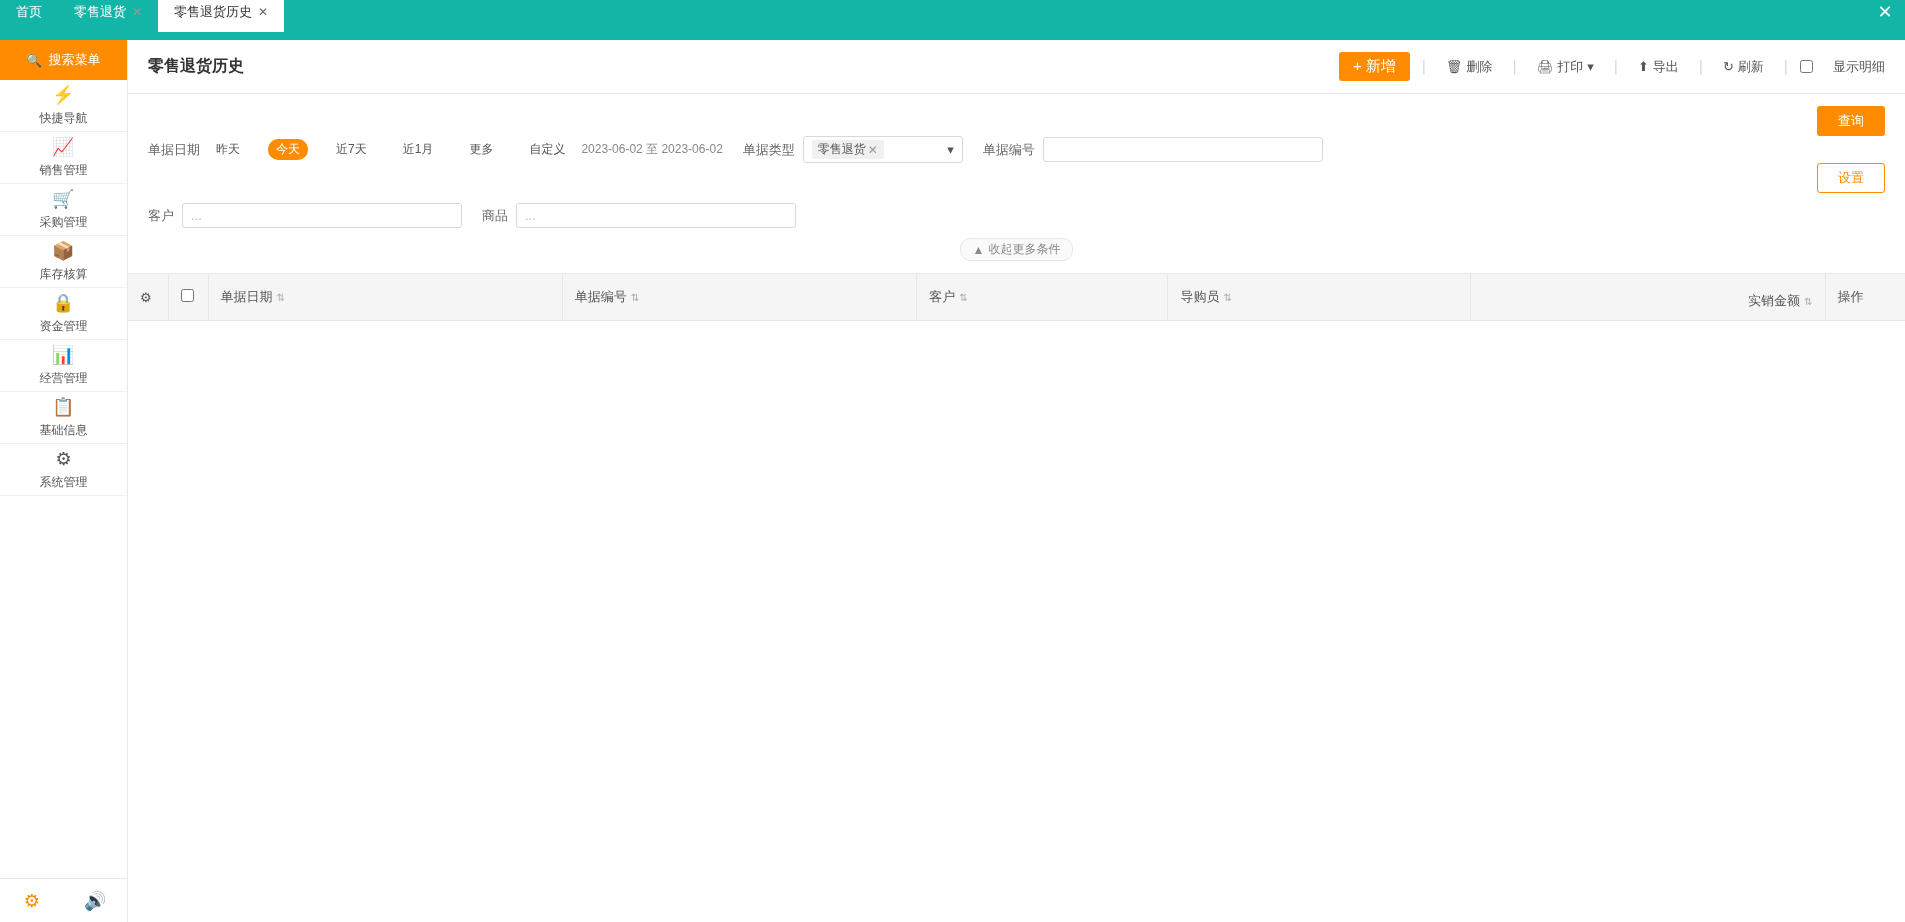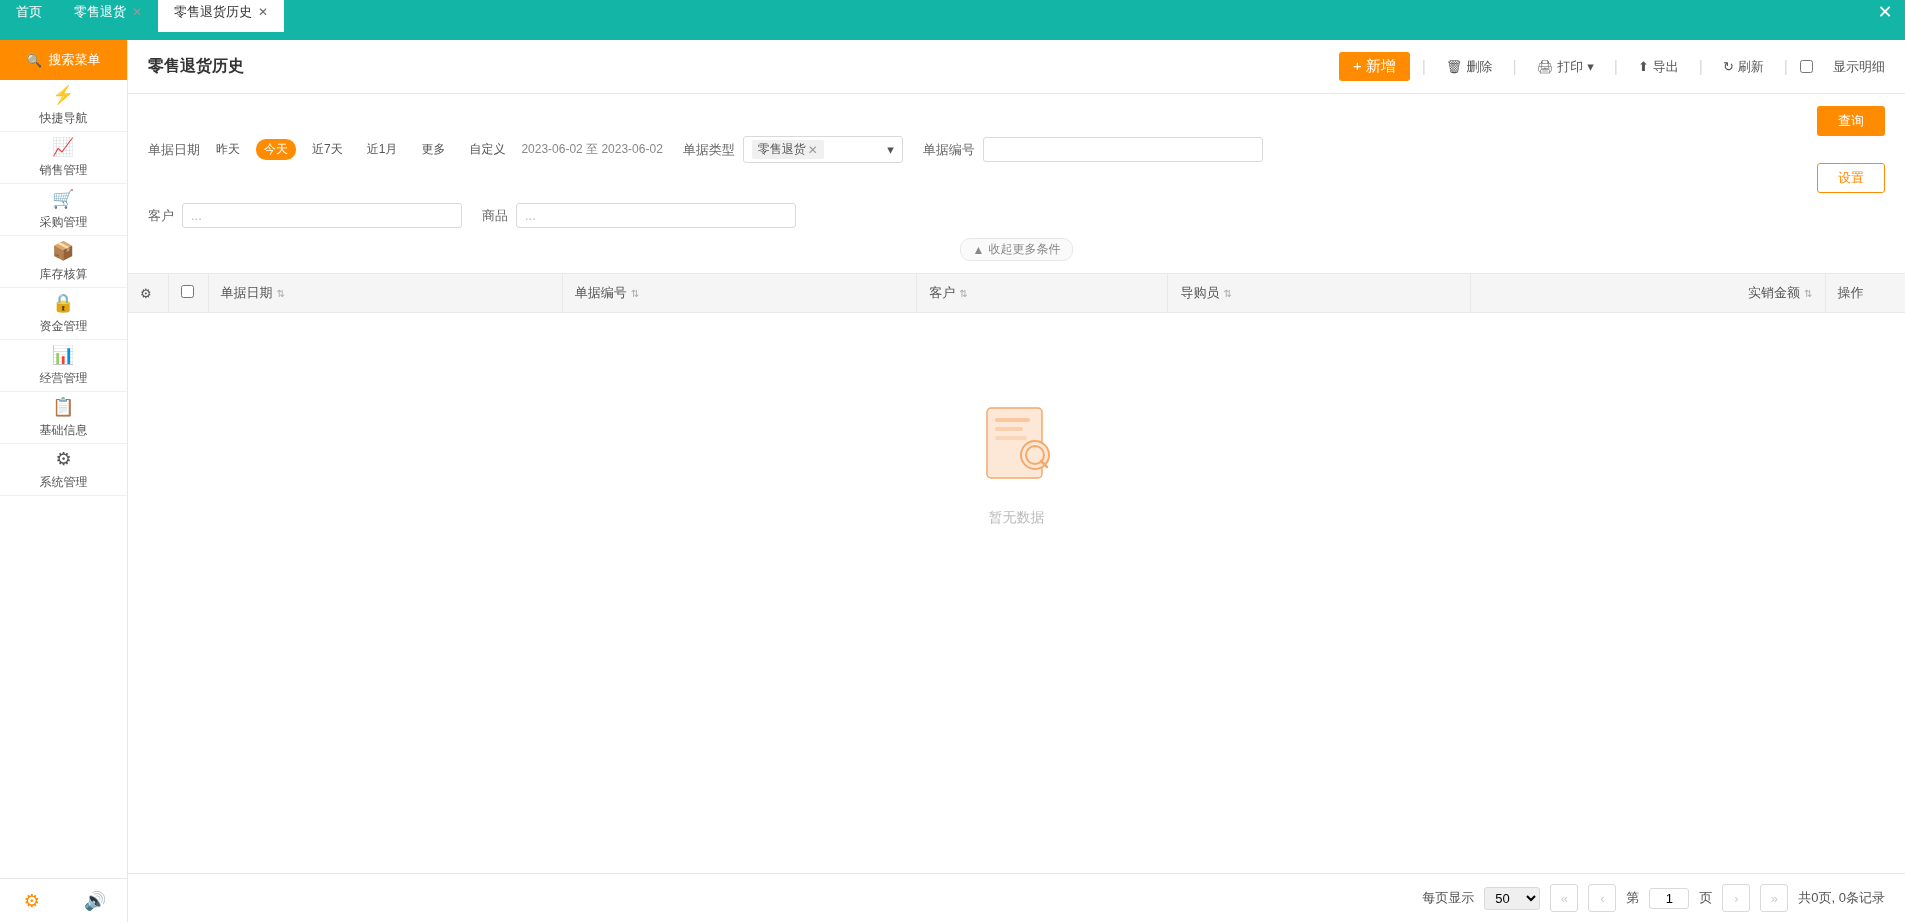--- a/index.html
+++ b/index.html
@@ -187,21 +187,21 @@
       gap: 8px;
       font-size: 13px;
       color: #555;
     }
     .filter-label {
       white-space: nowrap;
       color: #666;
     }
     .date-btns {
       display: flex;
-      gap: 8px;
+      gap: 20px;
       align-items: center;
     }
     .date-btn {
       padding: 2px 8px;
       font-size: 12px;
       color: #555;
       cursor: pointer;
       border-radius: 2px;
     }
     .date-btn.active {
@@ -600,59 +600,30 @@
                 <span class="th-sort-icon">⇅</span>
               </div>
             </th>
             <th>
               <div class="th-sort">
                 <span>导购员</span>
                 <span class="th-sort-icon">⇅</span>
               </div>
             </th>
             <th style="text-align:right;">
-              <div class="th-sort" style="justify-content:flex-end;">
+              <div class="th-sort" style="justify-content:flex-end;margin-top:8px;">
                 <span>实销金额</span>
                 <span class="th-sort-icon">⇅</span>
               </div>
             </th>
             <th class="th-actions">
               <span>操作</span>
             </th>
           </tr>
         </thead>
         <tbody>
         </tbody>
       </table>
 
-      <div class="empty-state">
-        <svg class="empty-icon" viewBox="0 0 100 100">
-          <rect x="20" y="15" width="55" height="70" rx="4" fill="#fde8d8" stroke="#f4a96a" stroke-width="1.5"></rect>
-          <rect x="28" y="25" width="35" height="4" rx="2" fill="#f4a96a" opacity="0.5"></rect>
-          <rect x="28" y="34" width="28" height="4" rx="2" fill="#f4a96a" opacity="0.4"></rect>
-          <rect x="28" y="43" width="32" height="4" rx="2" fill="#f4a96a" opacity="0.3"></rect>
-          <circle cx="68" cy="62" r="14" fill="#fde8d8" stroke="#f4a96a" stroke-width="2"></circle>
-          <circle cx="68" cy="62" r="9" fill="none" stroke="#f4a96a" stroke-width="2"></circle>
-          <line x1="74" y1="68" x2="80" y2="74" stroke="#f4a96a" stroke-width="2.5" stroke-linecap="round"></line>
-        </svg>
-        <span class="empty-text">暂无数据</span>
-      </div>
     </div>
 
-    <div class="table-footer">
-      <span>每页显示</span>
-      <select class="pagination-select">
-        <option>50</option>
-        <option>10</option>
-        <option>20</option>
-        <option>100</option>
-      </select>
-      <div class="pagination-btn disabled">«</div>
-      <div class="pagination-btn disabled">‹</div>
-      <span>第</span>
-      <input class="page-input" type="text" value="1" style="">
-      <span>页</span>
-      <div class="pagination-btn disabled">›</div>
-      <div class="pagination-btn disabled">»</div>
-      <span>共0页, 0条记录</span>
-    </div>
   </div>
 </div>
 
 </body></html>

